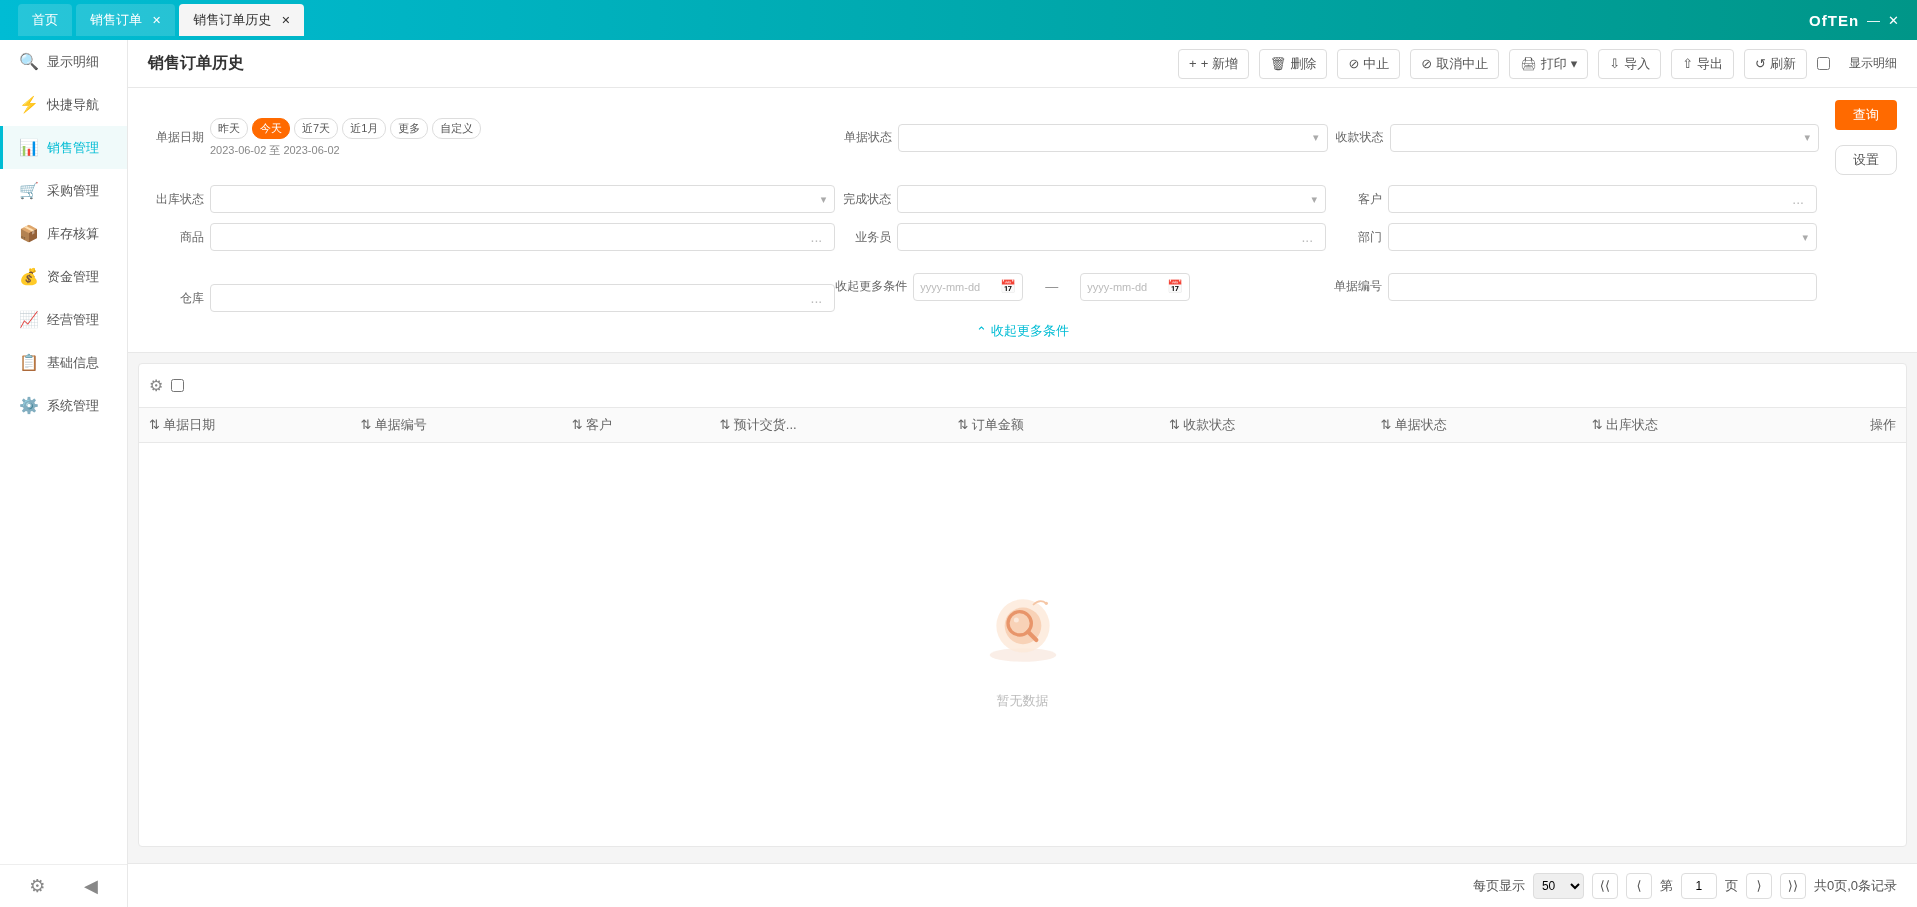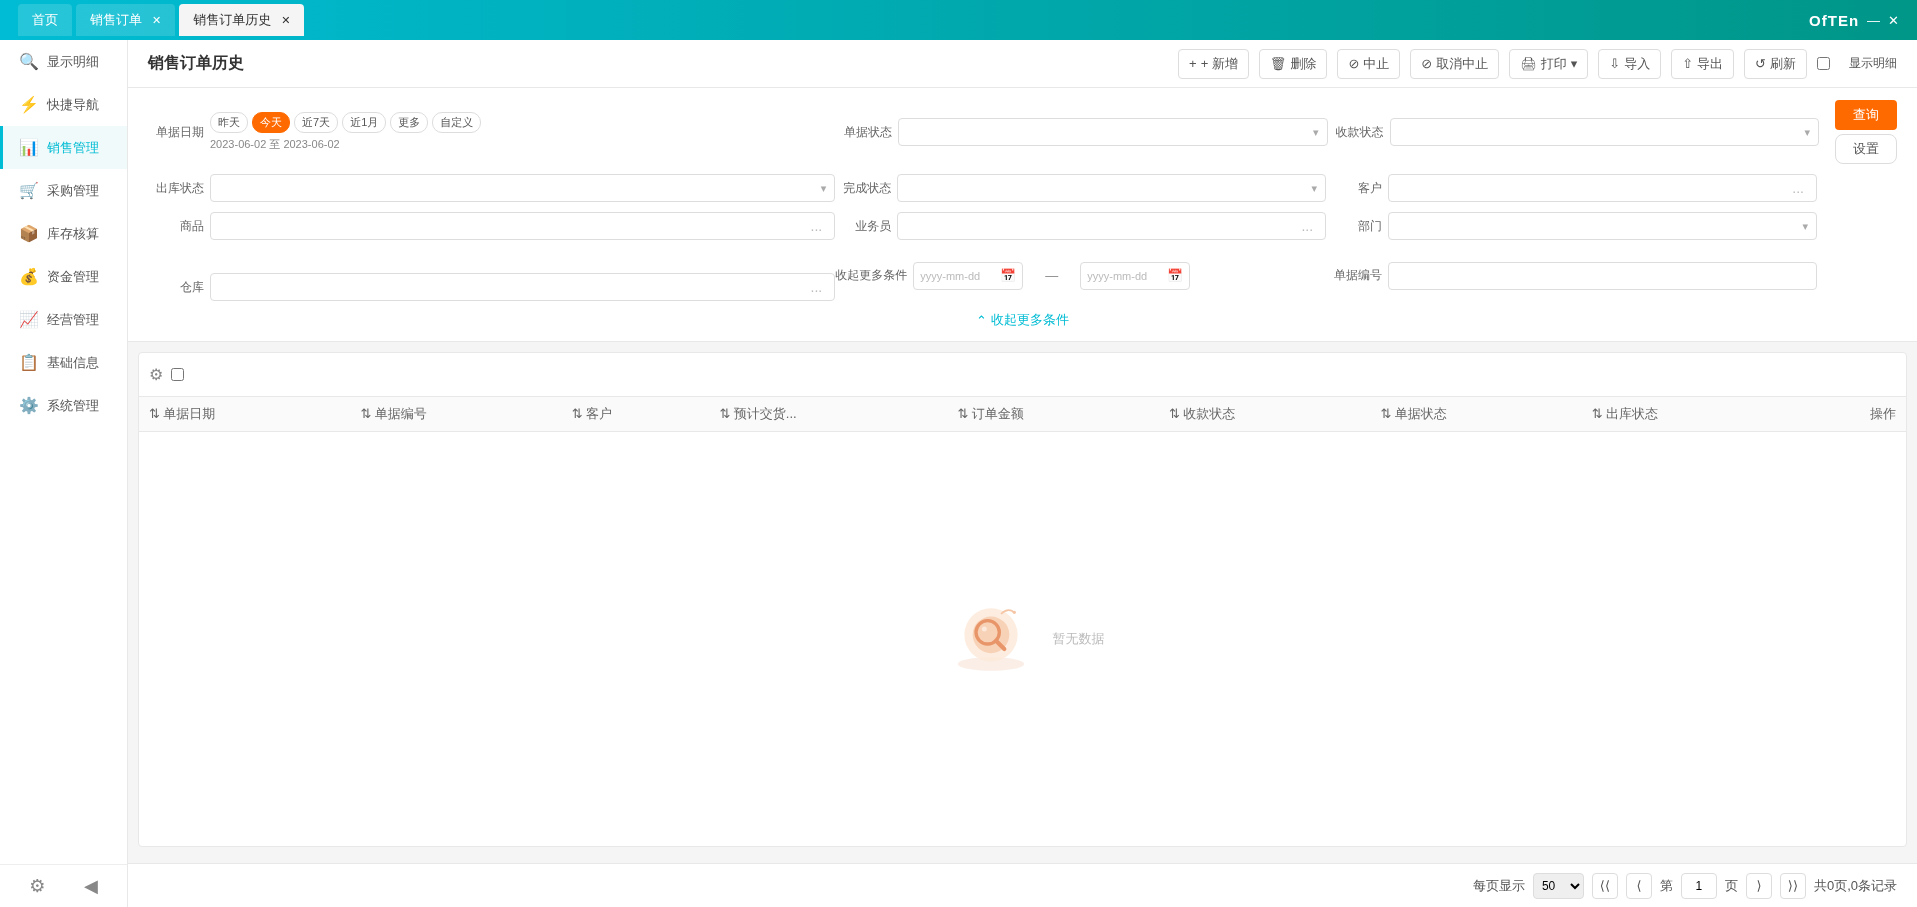--- a/index.html
+++ b/index.html
@@ -206,21 +206,21 @@
       color: #666;
       font-weight: normal;
       border-bottom: 1px solid #e8e8e8;
       white-space: nowrap;
     }
 
     
     .empty-state {
       flex: 1;
       display: flex;
-      flex-direction: row;
+      flex-direction: column;
       align-items: center;
       justify-content: center;
       gap: 12px;
     }
     .empty-icon {
       width: 100px;
       height: 100px;
     }
     .empty-text { color: #bbb; font-size: 13px; }
 
@@ -279,21 +279,21 @@
       color: #555;
       border: 1px solid #ddd;
       border-radius: 8px;
       padding: 5px 10px;
       font-size: 13px;
       cursor: pointer;
     }
     .query-btn-group {
       display: flex;
       flex-direction: column;
-      gap: 4px;
+      gap: 15px;
     }
   </style>
 </head>
 <body>
 
 <div class="top-bar">
   <div class="top-bar-tabs">
     <div class="top-tab">
       <span>首页</span>
     </div>

